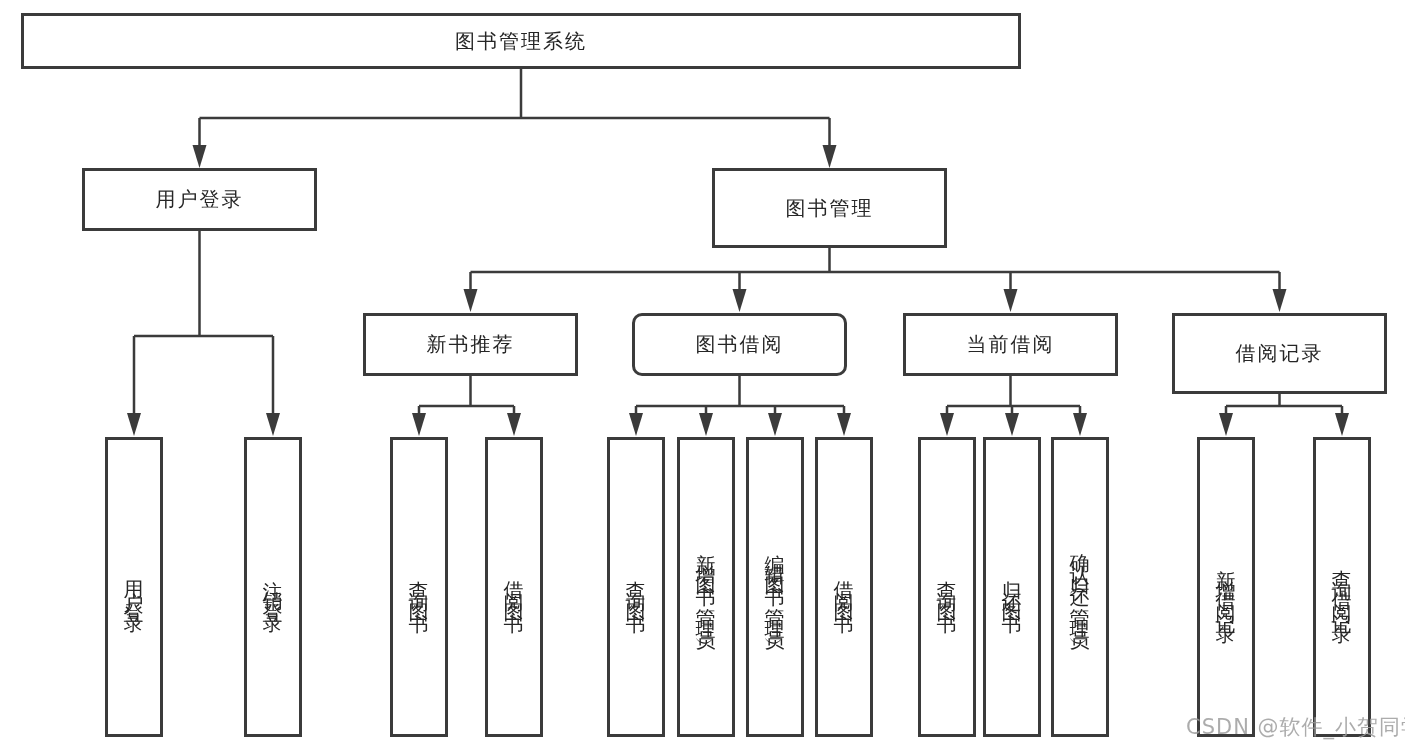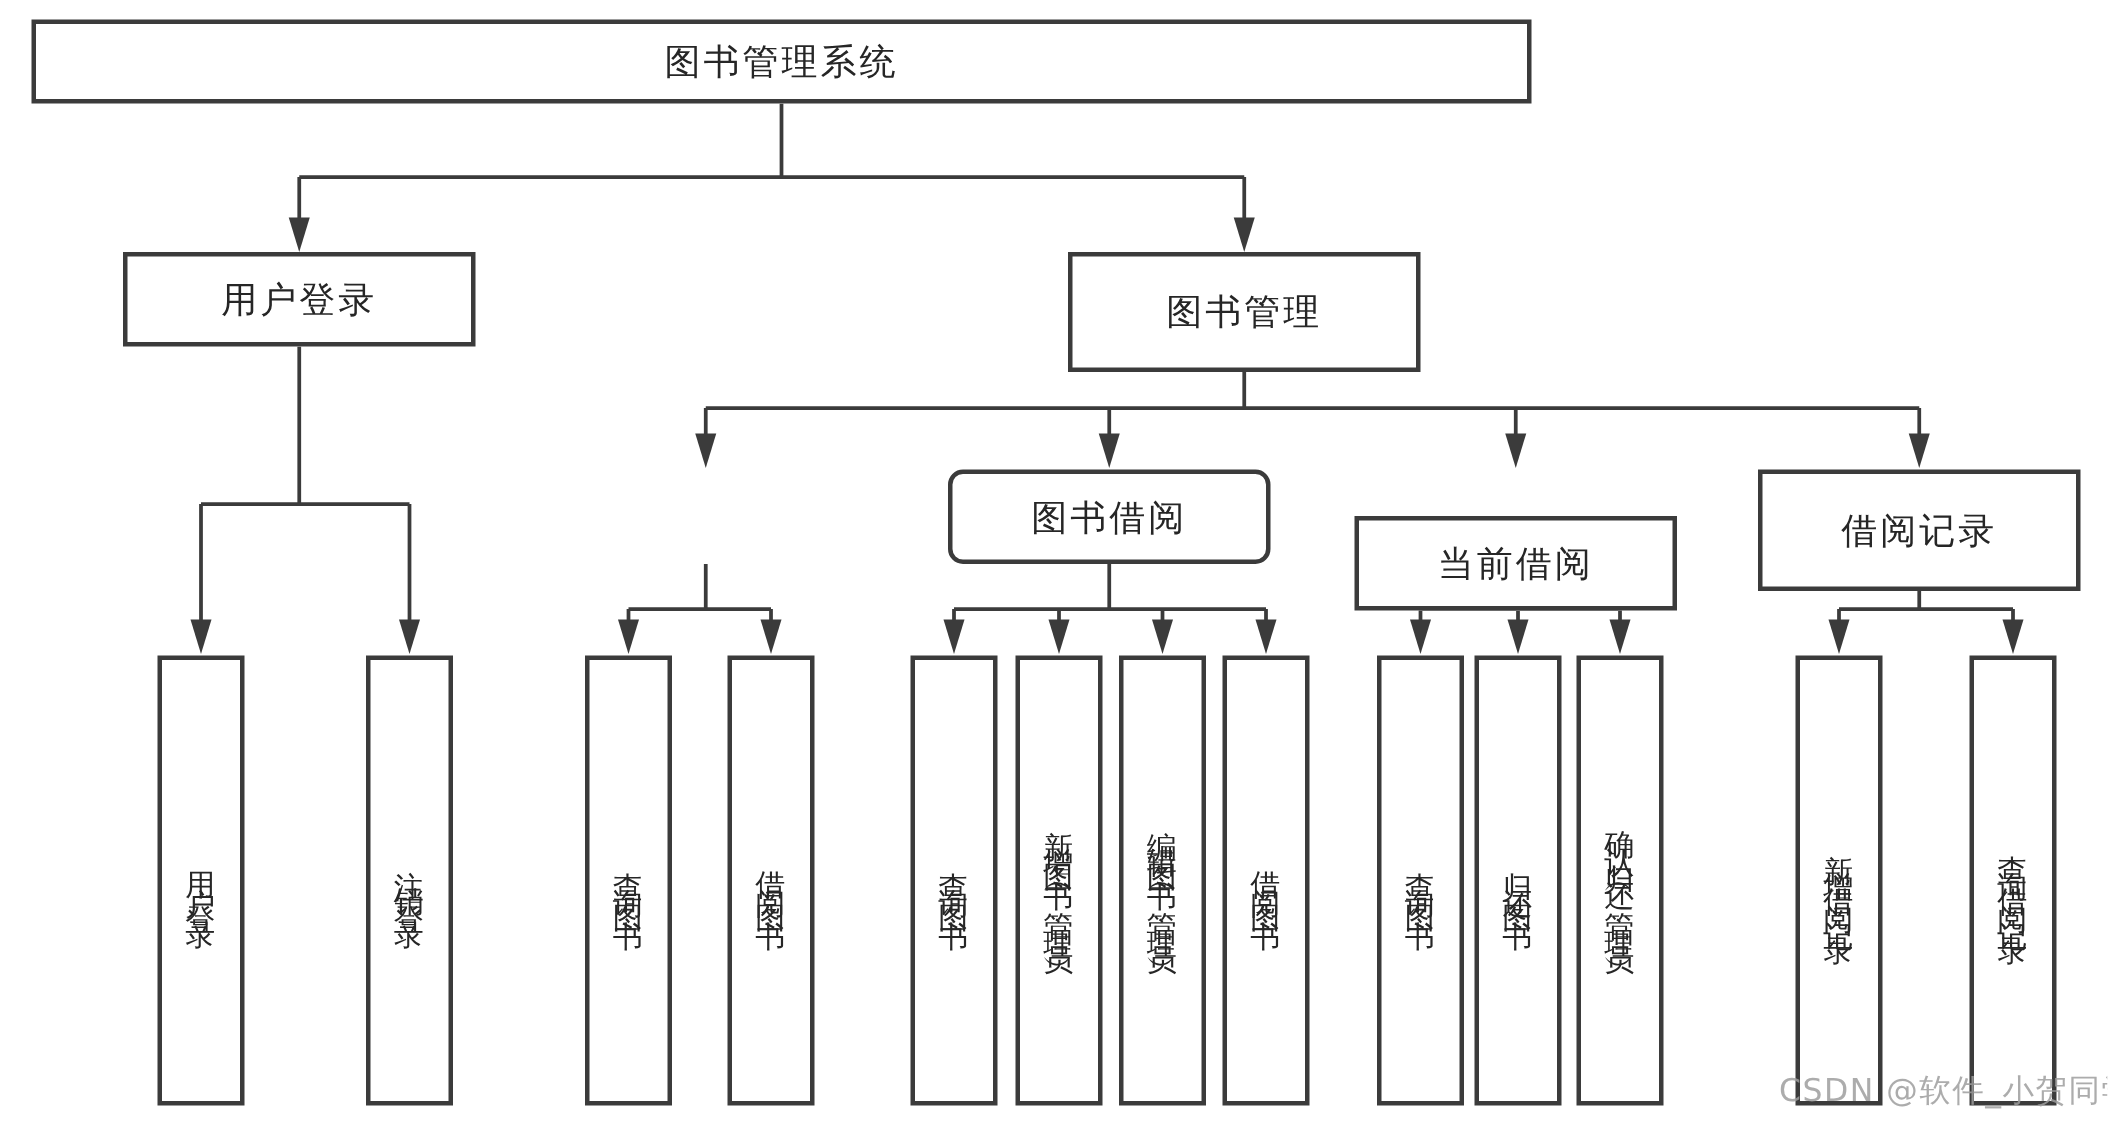--- a/index.html
+++ b/index.html
@@ -25,21 +25,21 @@
   .box {
     position: absolute;
     box-sizing: border-box;
     background: #ffffff;
     border: 3px solid #3b3b3b;
     display: flex;
     align-items: center;
     justify-content: center;
   }
   .hlabel {
-    font-size: 24px;
+    font-size: 20px;
     letter-spacing: 2px;
     color: #262626;
     white-space: nowrap;
   }
   .vbox {
     position: absolute;
     box-sizing: border-box;
     top: 437px;
     width: 58px;
     height: 300px;
@@ -121,24 +121,27 @@
     <span class="hlabel">图书管理系统</span>
   </div>
 
   <div class="box" style="left:82px; top:168px; width:235px; height:63px;">
     <span class="hlabel">用户登录</span>
   </div>
   <div class="box" style="left:712px; top:168px; width:235px; height:80px;">
     <span class="hlabel">图书管理</span>
   </div>
 
+  <div class="box" style="left:363px; top:313px; width:215px; height:63px;">
+    <span class="hlabel">新书推荐</span>
+  </div>
   <div class="box" style="left:632px; top:313px; width:215px; height:63px;border-radius:10px;">
     <span class="hlabel">图书借阅</span>
   </div>
-  <div class="box" style="left:903px; top:313px; width:215px; height:63px;margin-top:31px;">
+  <div class="box" style="left:903px; top:313px; width:215px; height:63px;">
     <span class="hlabel">当前借阅</span>
   </div>
   <div class="box" style="left:1172px; top:313px; width:215px; height:81px;">
     <span class="hlabel">借阅记录</span>
   </div>
 
   <div class="vbox" style="left:105px;">
     <span class="vlabel">用户登录</span>
   </div>
   <div class="vbox" style="left:244px;">

